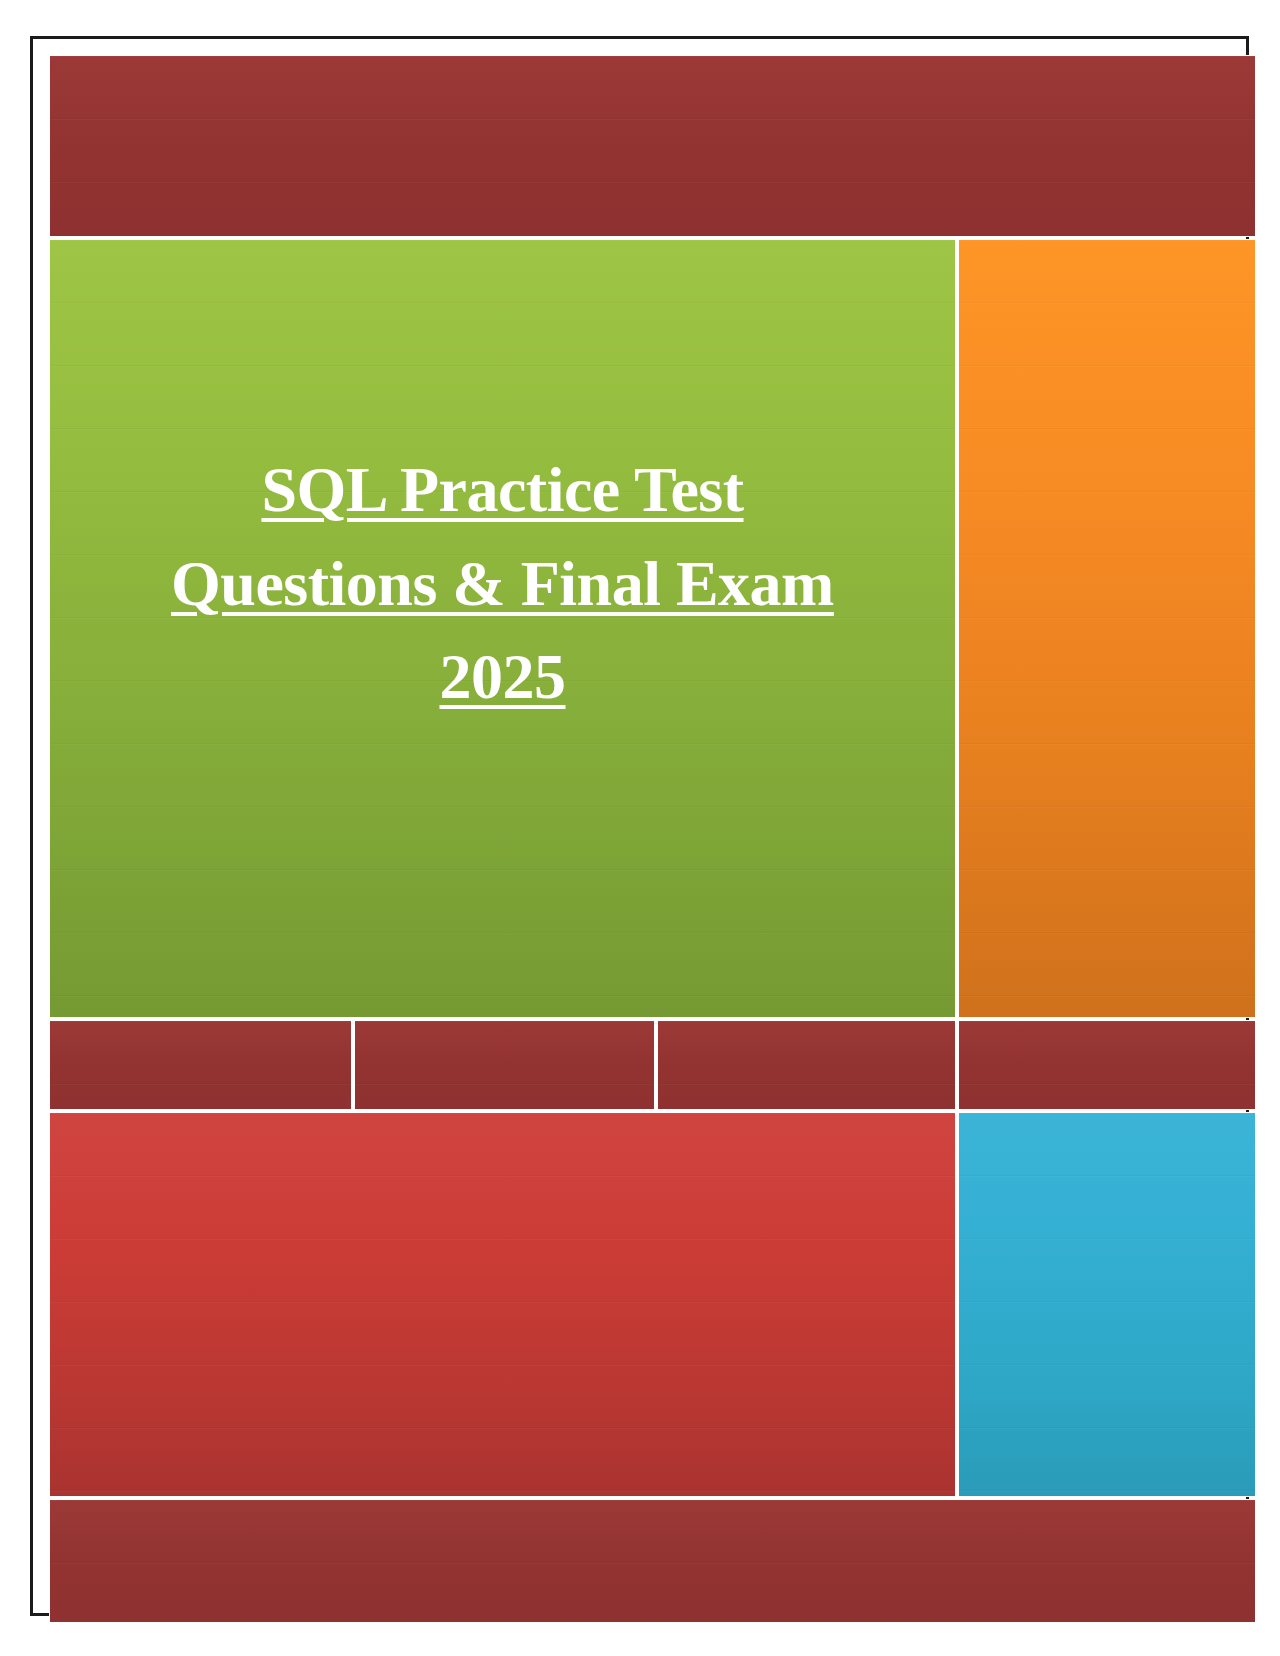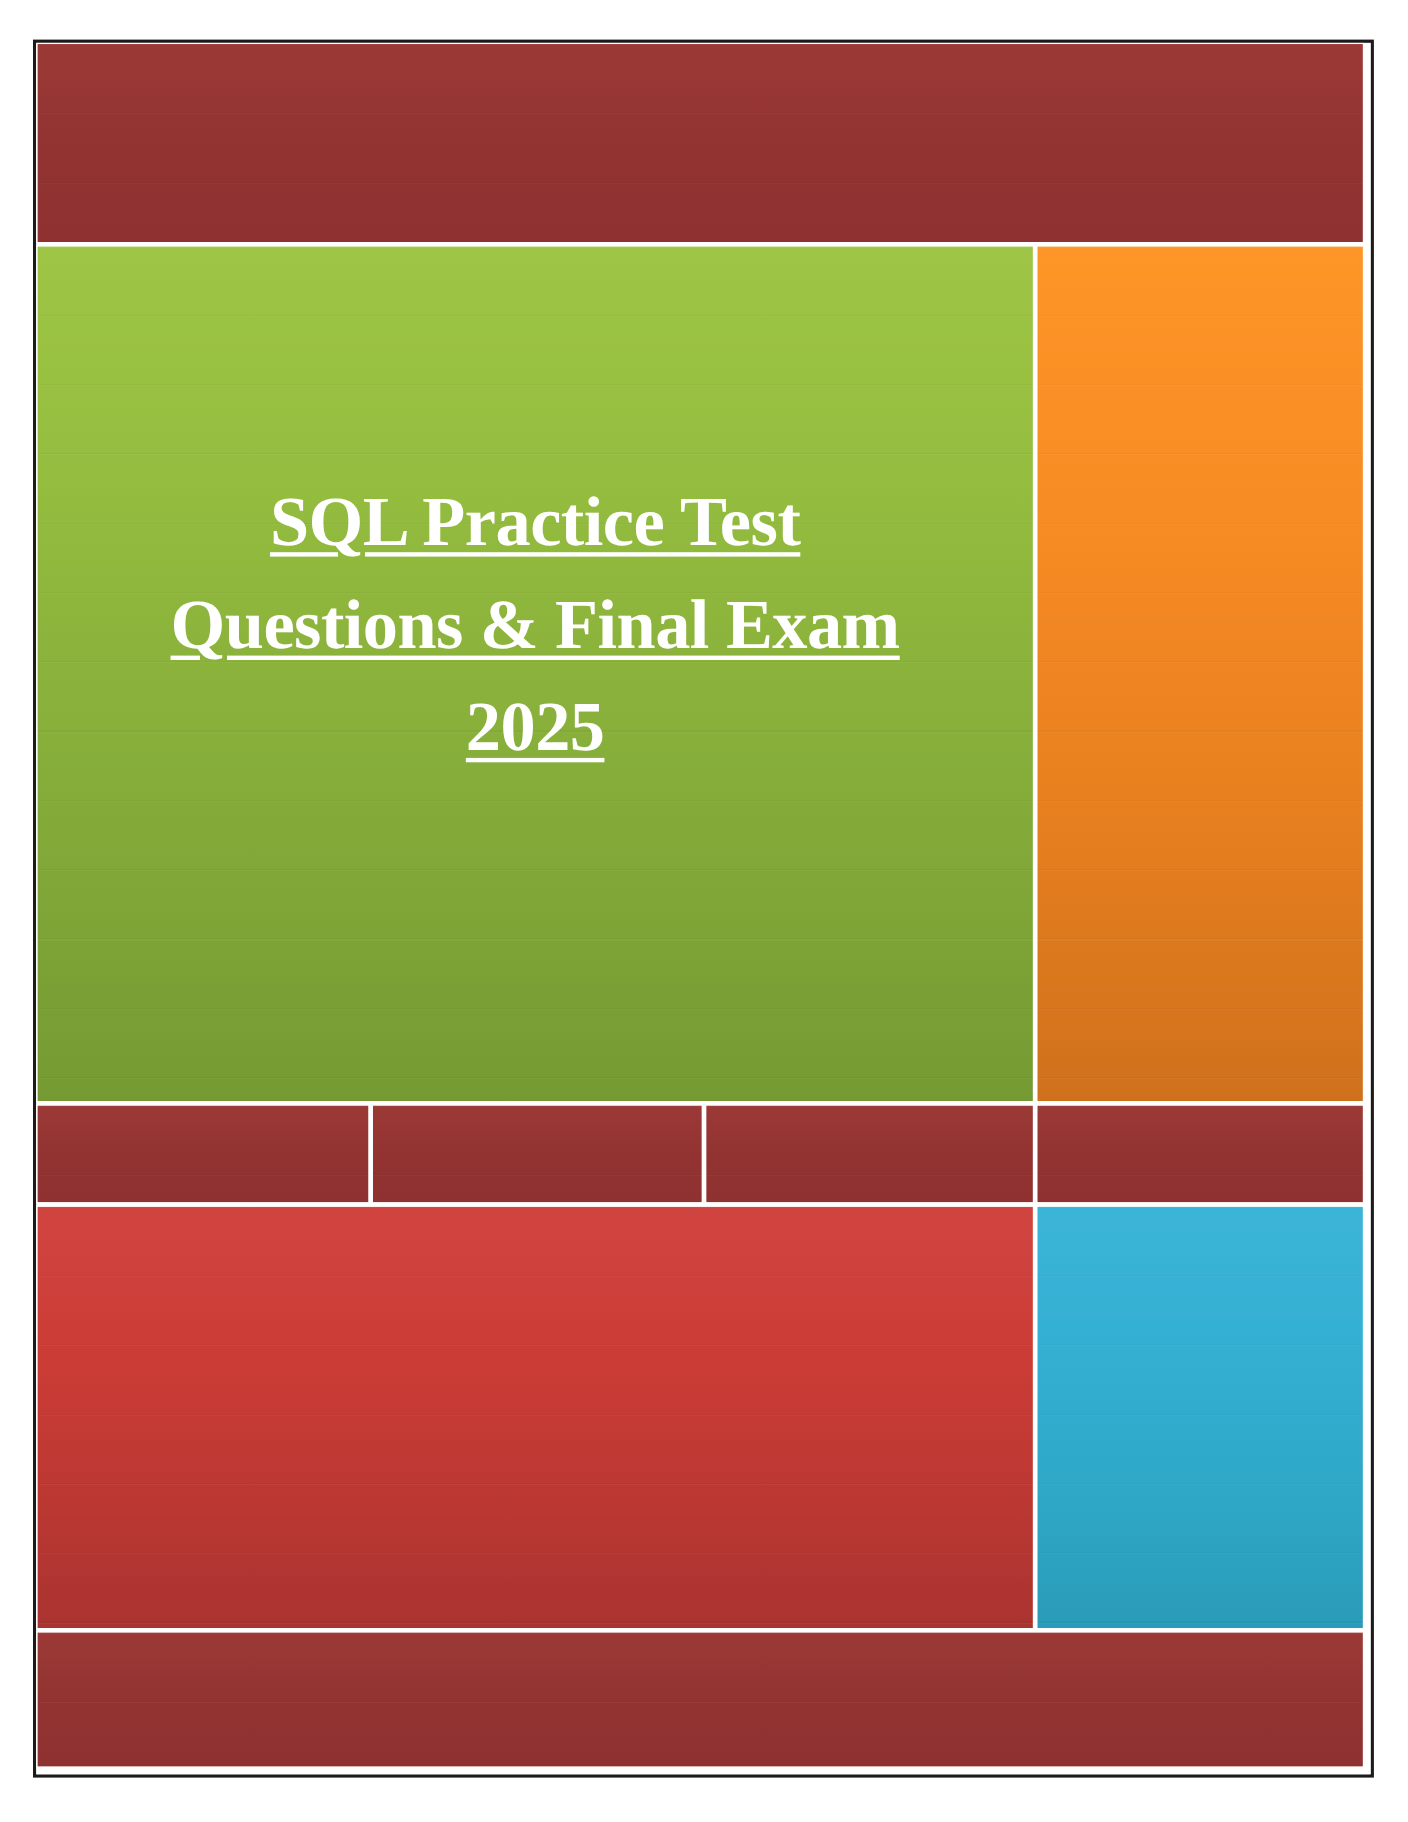--- a/index.html
+++ b/index.html
@@ -28,21 +28,21 @@
   
   #doc-frame {
     position: absolute;
     left: 30px;
     top: 36px;
     width: 1219px;
     height: 1580px;
     border: 3px solid #1b1b1b;
     box-sizing: border-box;
     background: #ffffff;
-    padding: 0;
+    padding: 16px;
   }
 
   #doc-inner {
     position: relative;
     width: 100%;
     height: 100%;
     background: #ffffff;
   }
 
   

